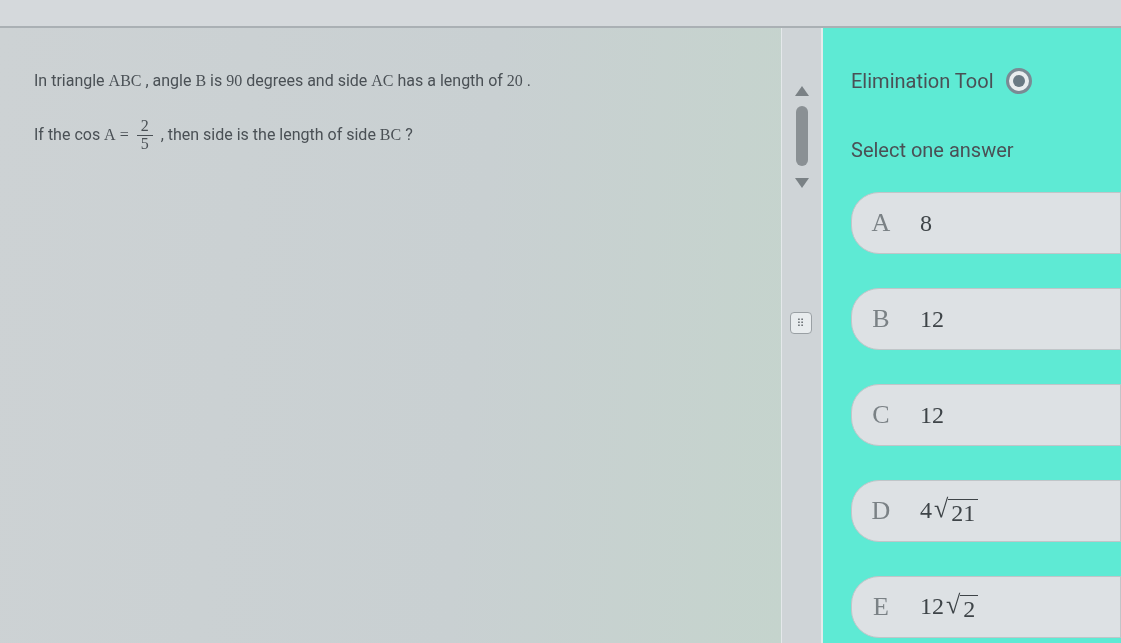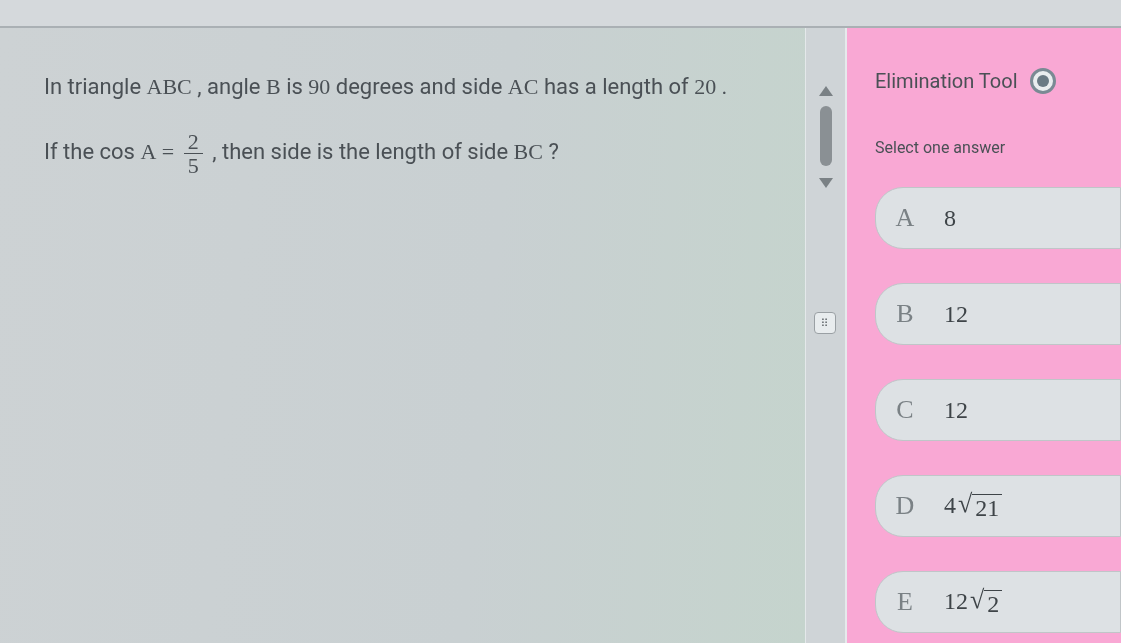--- a/index.html
+++ b/index.html
@@ -16,23 +16,23 @@
     background: #d5d9dc;
     border-bottom: 2px solid #aab0b4;
   }
   .main {
     display: flex;
     height: 615px;
     background: #cdd2d5;
   }
   .question-pane {
     flex: 1;
-    padding: 38px 44px;
+    padding: 38px 34px;
     color: #4a5055;
-    font-size: 22px;
+    font-size: 16px;
     line-height: 1.9;
     position: relative;
     background: linear-gradient(95deg, #cdd2d4 0%, #c9d0d2 60%, #c5d4cd 100%);
   }
   .question-pane p { margin-bottom: 22px; }
   .mvar { font-family: "Times New Roman", serif; font-style: normal; }
   .frac {
     display: inline-block;
     vertical-align: middle;
     text-align: center;
@@ -75,22 +75,22 @@
     border-radius: 4px;
     background: #e8ecee;
     display: flex;
     align-items: center;
     justify-content: center;
     color: #6a7074;
     font-size: 11px;
     letter-spacing: 1px;
   }
   .answer-pane {
-    width: 276px;
-    background: #f9a8d4;
+    width: 300px;
+    background: #5eead4;
     border-left: 2px solid #e6eaec;
     padding: 40px 0 0 28px;
     color: #4a5055;
   }
   .elim-row {
     display: flex;
     align-items: center;
     gap: 12px;
     margin-bottom: 24px;
     font-size: 20px;
@@ -102,21 +102,21 @@
     background: #e9edef;
     position: relative;
   }
   .radio.on::after {
     content: "";
     position: absolute;
     inset: 4px;
     background: #6a7a84;
     border-radius: 50%;
   }
-  .prompt { font-size: 16px; margin-bottom: 30px; margin-top: 44px; }
+  .prompt { font-size: 20px; margin-bottom: 30px; margin-top: 44px; }
   .options { display: flex; flex-direction: column; gap: 34px; }
   .option {
     display: flex;
     align-items: center;
     gap: 26px;
     padding: 14px 16px;
     border: 1px solid #c0c5c8;
     border-radius: 28px 0 0 28px;
     background: #dde1e4;
     cursor: pointer;

